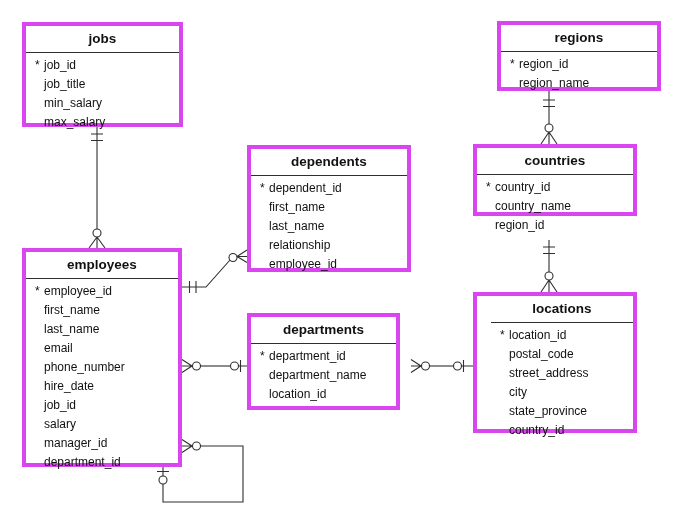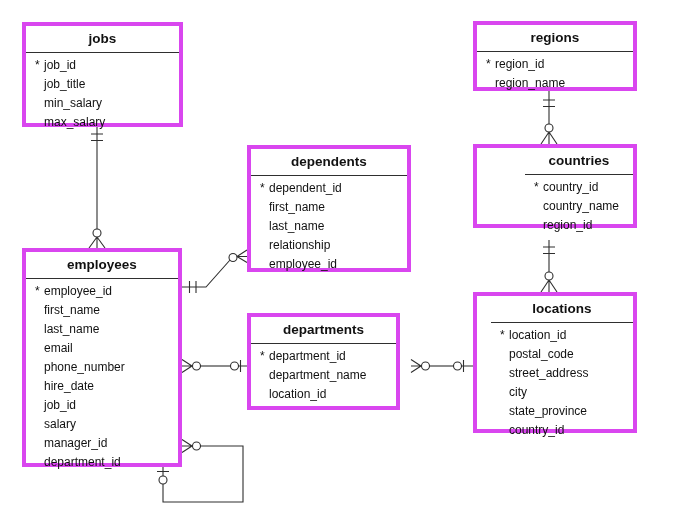--- a/index.html
+++ b/index.html
@@ -140,21 +140,21 @@
           <span class="pk-marker"></span>
           <span class="field-name">min_salary</span>
         </div>
         <div class="field-row">
           <span class="pk-marker"></span>
           <span class="field-name">max_salary</span>
         </div>
       </div>
   </div>
 
-  <div class="entity" style="left:473px; top:21px; width:164px; height:70px;">
+  <div class="entity" style="left:497px; top:21px; width:164px; height:70px;">
     <div class="entity-title">regions</div>
     <div class="fields">
         <div class="field-row">
           <span class="pk-marker">*</span>
           <span class="field-name">region_id</span>
         </div>
         <div class="field-row">
           <span class="pk-marker"></span>
           <span class="field-name">region_name</span>
         </div>
@@ -180,21 +180,21 @@
           <span class="pk-marker"></span>
           <span class="field-name">relationship</span>
         </div>
         <div class="field-row">
           <span class="pk-marker"></span>
           <span class="field-name">employee_id</span>
         </div>
       </div>
   </div>
 
-  <div class="entity" style="left:473px; top:144px; width:164px; height:84px;padding-left:48px;">
+  <div class="entity" style="left:473px; top:144px; width:164px; height:72px;">
     <div class="entity-title">countries</div>
     <div class="fields">
         <div class="field-row">
           <span class="pk-marker">*</span>
           <span class="field-name">country_id</span>
         </div>
         <div class="field-row">
           <span class="pk-marker"></span>
           <span class="field-name">country_name</span>
         </div>

